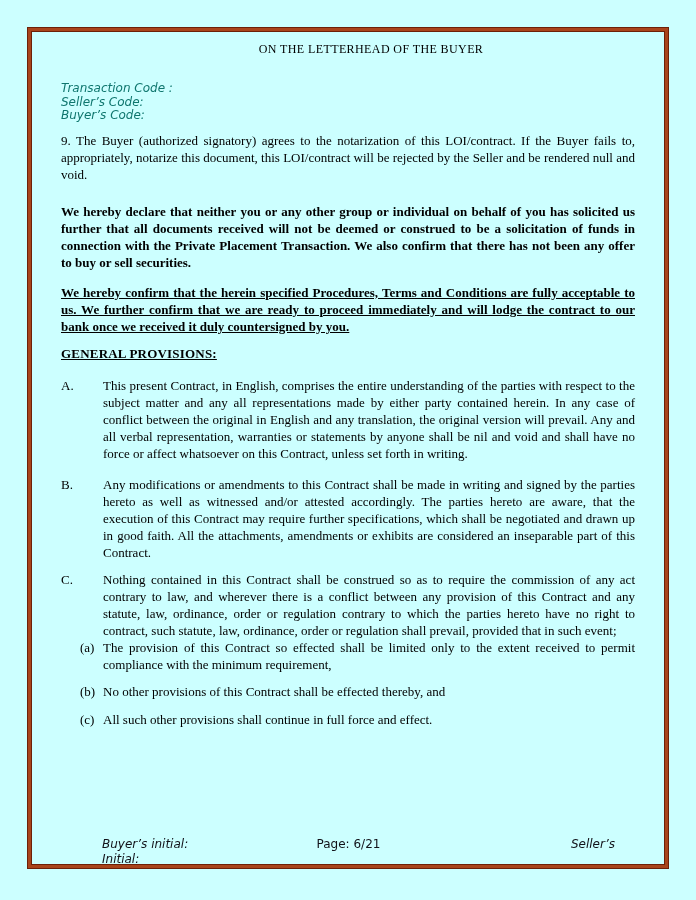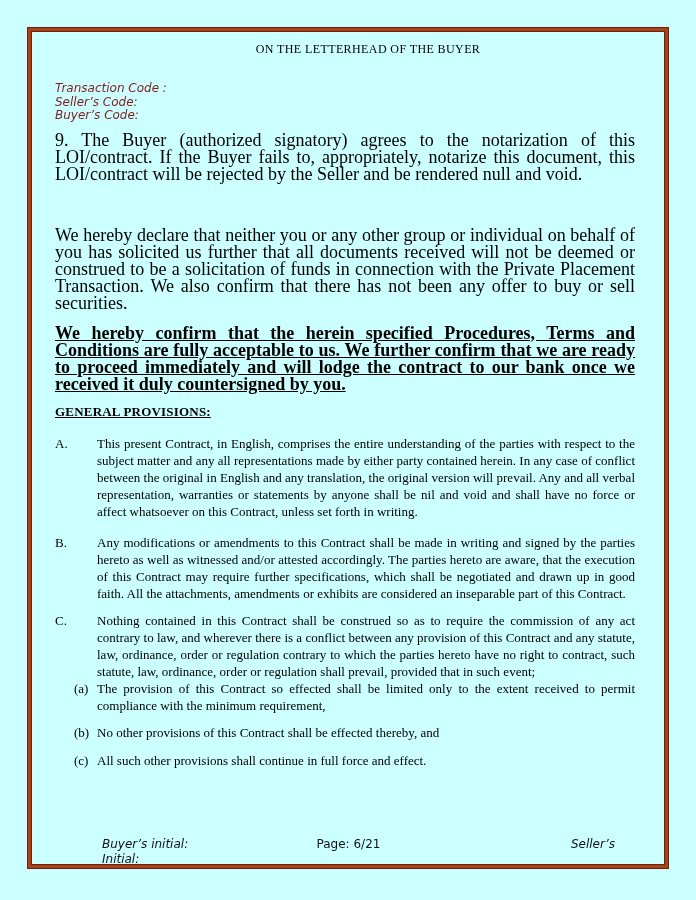--- a/index.html
+++ b/index.html
@@ -24,48 +24,48 @@
     height: 840px;
     box-sizing: border-box;
     border: 3px solid #A8441B;
     box-shadow: 0 0 0 1px #6E2008, inset 0 0 0 1px #6E2008;
   }
   .content {
     position: relative;
     width: 100%;
     height: 100%;
     box-sizing: border-box;
-    padding: 11px 30px 0 24px;
+    padding: 11px 30px 0 30px;
   }
   .letterhead {
     font-family: "Liberation Serif", serif;
     font-size: 12px;
     line-height: 14px;
     letter-spacing: 0.4px;
     text-align: center;
     padding-left: 46px;
     white-space: nowrap;
   }
   .codes {
     margin-top: 26px;
     font-family: "DejaVu Sans", sans-serif;
     font-style: italic;
     font-size: 12px;
     line-height: 13.5px;
-    color: #7f1d1d;
+    color: #0f766e;
   }
   p, h2 { margin: 0; padding: 0; }
   .body {
     font-family: "Liberation Serif", serif;
-    font-size: 18px;
+    font-size: 13px;
     line-height: 17px;
     text-align: justify;
   }
   .para9 { margin-top: 9px; }
-  .decl1 { margin-top: 44px; font-weight: normal; }
+  .decl1 { margin-top: 20px; font-weight: bold; }
   .decl2 { margin-top: 13px; font-weight: bold; text-decoration: underline; }
   .gp-heading {
     margin-top: 10px;
     font-family: "Liberation Serif", serif;
     font-size: 13px;
     line-height: 17px;
     font-weight: bold;
     text-decoration: underline;
     letter-spacing: 0.2px;
   }

